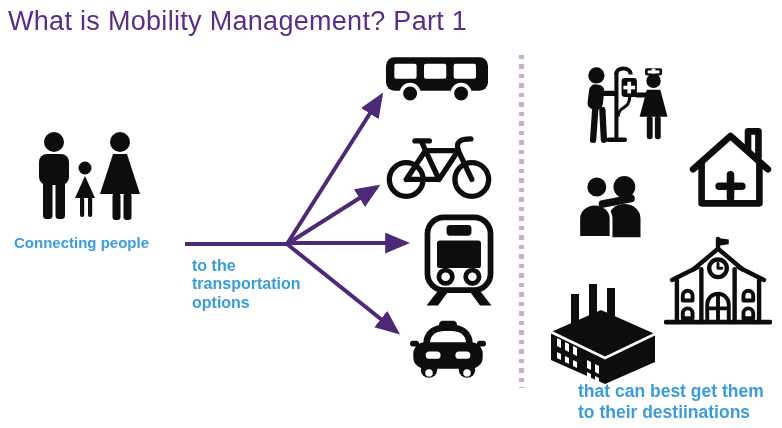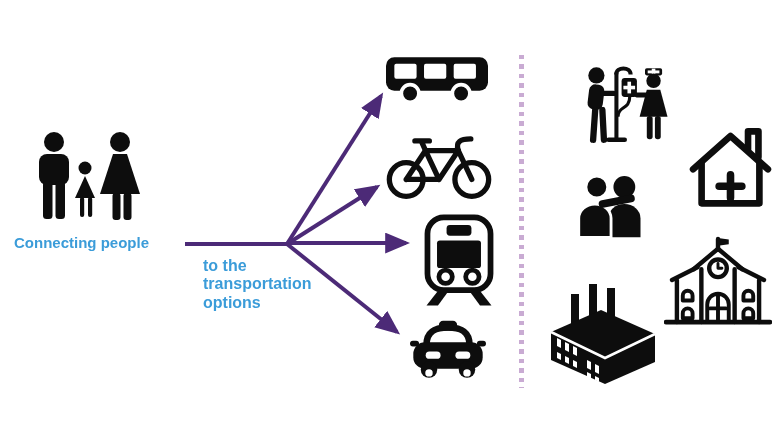--- a/index.html
+++ b/index.html
@@ -6,35 +6,36 @@
   .slide{
     position:relative;width:782px;height:428px;background:#ffffff;overflow:hidden;
     font-family:"Liberation Sans",sans-serif;
   }
   .title{
     position:absolute;left:8px;top:6px;width:620px;
     font-size:27px;font-weight:500;letter-spacing:.3px;color:#5b2d87;
   }
   .caption{color:#3b9cd9;font-weight:700;white-space:pre-line;position:absolute;}
   .caption.connecting{left:14px;top:234px;width:170px;font-size:15px;}
-  .caption.mid{left:192px;top:257px;width:140px;font-size:16px;line-height:1.15;margin-left:11px;}
+  .caption.mid{left:192px;top:257px;width:140px;font-size:16px;line-height:1.15;}
   .caption.dest{left:578px;top:381px;width:200px;font-size:17.5px;line-height:1.18;}
   .icon{position:absolute;}
   .icon svg{display:block;width:100%;height:100%;}
   .divider{
     position:absolute;left:519px;top:55px;width:5px;height:333px;
     background:repeating-linear-gradient(to bottom,#c9abd3 0 4.5px,transparent 4.5px 9.5px);
   }
   .arrows{position:absolute;left:0;top:0;width:782px;height:428px;pointer-events:none;}
 </style>
 </head>
 <body>
 
 <div class="slide">
 
+  <div class="title">What is Mobility Management? Part 1</div>
 
   <svg class="arrows" viewBox="0 0 782 428">
     <defs>
       <marker id="ah" markerWidth="8" markerHeight="7" refX="5.2" refY="2.6" orient="auto">
         <path d="M0,0 L6.2,2.6 L0,5.2 Z" fill="#4c2a77"></path>
       </marker>
     </defs>
     <g stroke="#4c2a77" stroke-width="4" fill="none">
       <path d="M185,244 H287"></path>
       <path d="M287,244 L381,96" marker-end="url(#ah)"></path>
@@ -194,14 +195,16 @@
       <path d="M38,88 V34 M72,88 V34"></path>
       <circle cx="55" cy="33" r="9"></circle>
       <path d="M55,33 V28 M55,33 H59" stroke-width="3"></path>
       <path d="M44,88 V70 a11,11 0 0 1 22,0 V88 M55,88 V60 M47,74 H63" stroke-width="4"></path>
       <path d="M34,32 L8,45 M13,45 V88 M76,32 L102,45 M97,45 V88"></path>
       <path d="M19,66 v-5 a5,5 0 0 1 10,0 v5 z M19,84 v-5 a5,5 0 0 1 10,0 v5 z" stroke-width="4"></path>
       <path d="M81,66 v-5 a5,5 0 0 1 10,0 v5 z M81,84 v-5 a5,5 0 0 1 10,0 v5 z" stroke-width="4"></path>
     </svg>
   </div>
 
+  <div class="caption dest">that can best get them
+to their destiinations</div>
 
 </div>
 
 </body></html>

